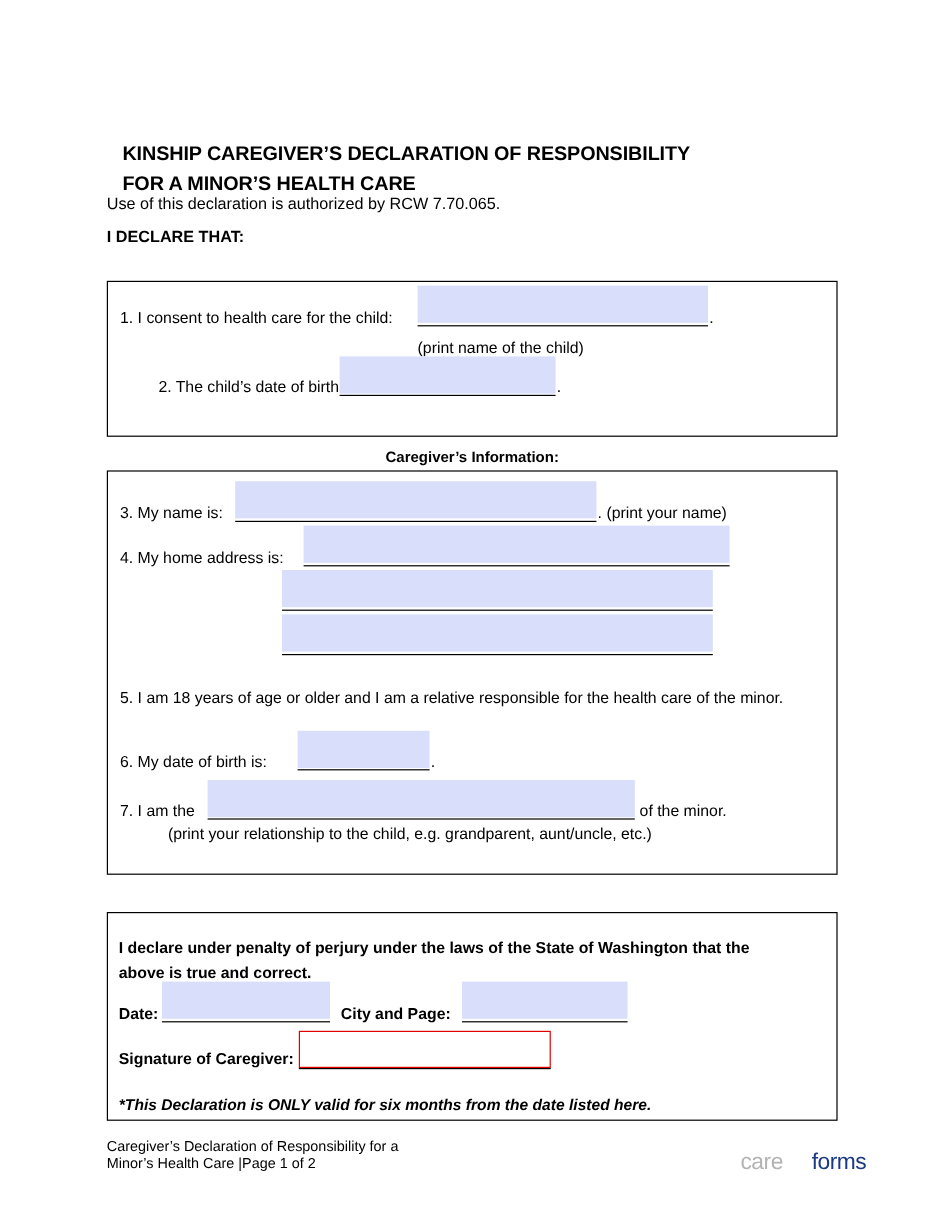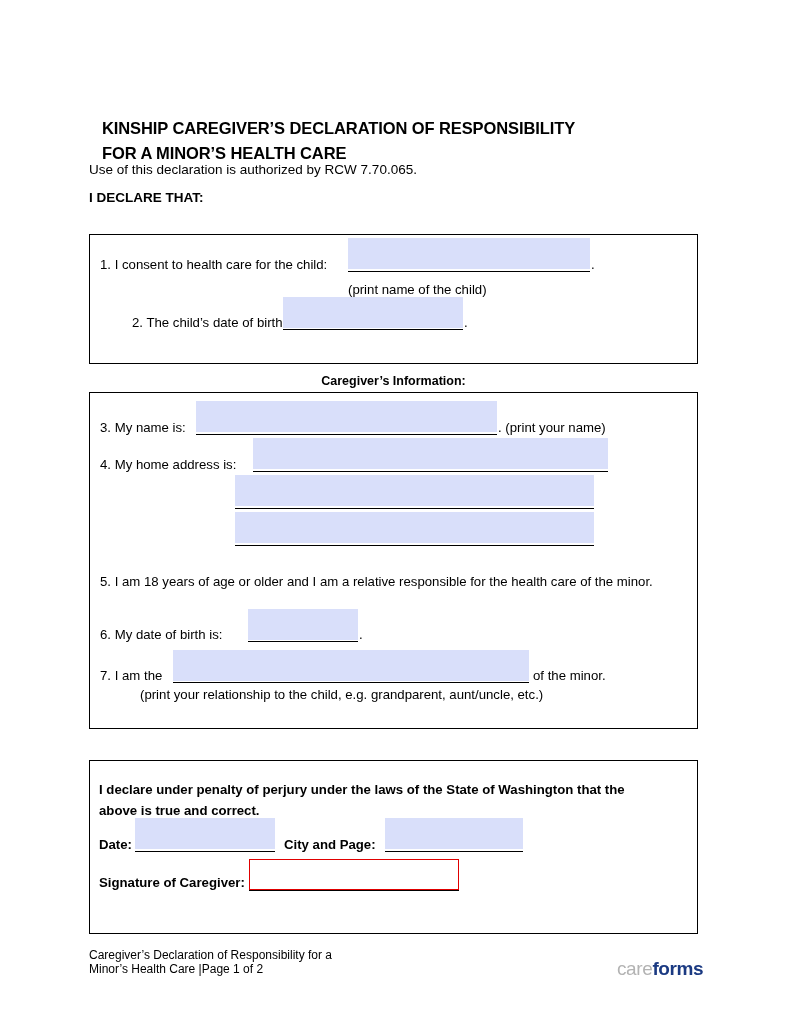--- a/index.html
+++ b/index.html
@@ -150,21 +150,22 @@
     top: 958px;
     font-size: 19px;
     letter-spacing: -0.4px;
   }
   .logo .logo-free {
     color: #b3b3b3;
     font-weight: normal;
   }
   .logo .logo-forms {
     color: #1b3a82;
-    font-weight: bold;
+    font-weight: normal;
+    margin-left: 24px;
   }
 
   .italic-bold {
     font-style: italic;
     font-weight: bold;
   }
 </style>
 </head>
 <body>
 
@@ -233,20 +234,21 @@
   <div class="underline" style="left:135px; top:851px; width:140px;"></div>
 
   <div class="row bold" style="left:284px; top:836px;">City and Page:</div>
   <input class="field" type="text" style="left: 385px; top: 818px; width: 138px; height: 31px;" value="">
   <div class="underline" style="left:385px; top:851px; width:138px;"></div>
 
   <div class="row bold" style="left:99px; top:874px;">Signature of Caregiver:</div>
   <input class="field-signature" type="text" style="left: 249px; top: 859px; width: 210px; height: 31px;" value="">
   <div class="underline" style="left:249px; top:890px; width:210px;"></div>
 
+  <div class="row italic-bold" style="left:99px; top:912px; font-size:13px;">*This Declaration is ONLY valid for six months from the date listed here.</div>
 
   <div class="footer-text">
     <div>Caregiver’s Declaration of Responsibility for a</div>
     <div>Minor’s Health Care |Page 1 of 2</div>
   </div>
 
   <div class="logo">
     <span class="logo-free">care</span><span class="logo-forms">forms</span>
   </div>
 

